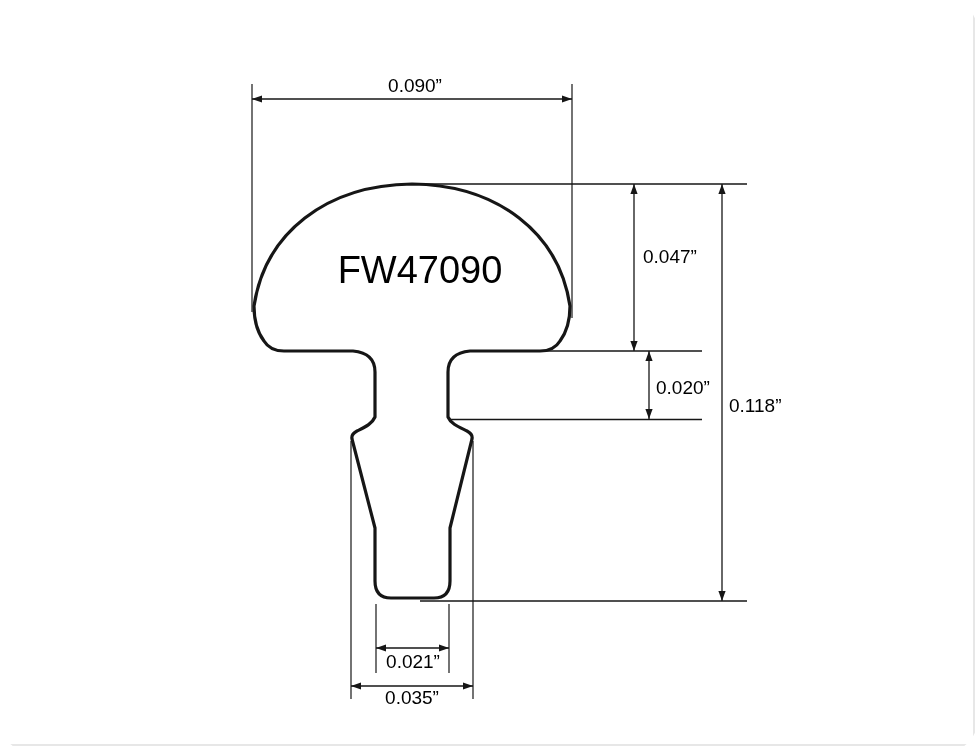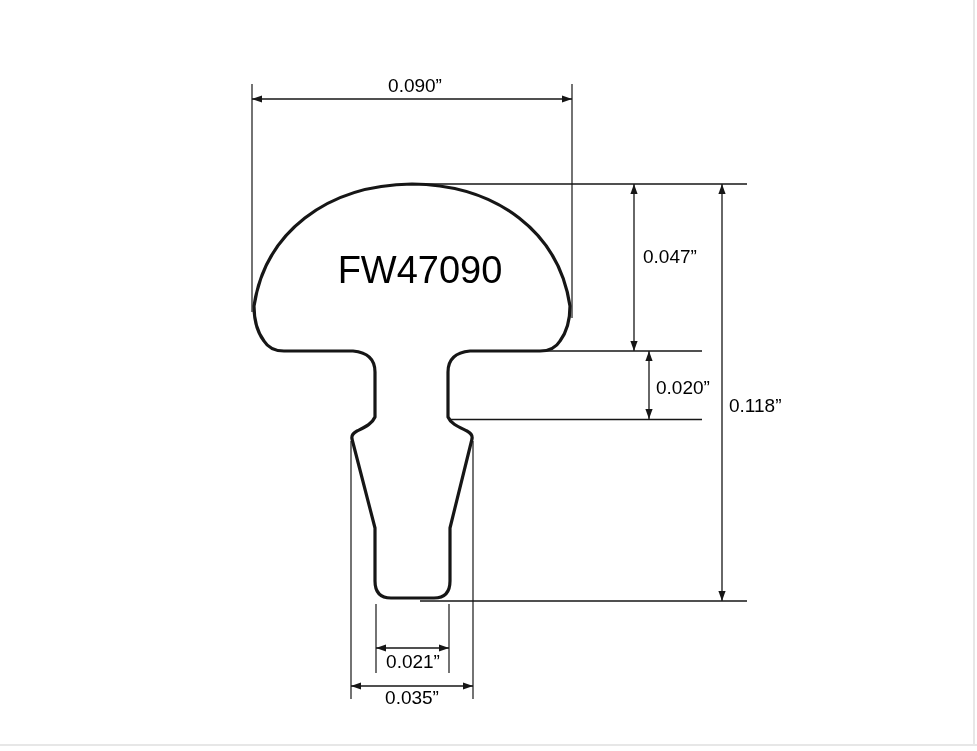--- a/index.html
+++ b/index.html
@@ -12,20 +12,21 @@
   body {
     background: var(--bg);
     font-family: "Liberation Sans", sans-serif;
   }
   .diagram-canvas {
     position: relative;
     width: 977px;
     height: 751px;
     background: var(--bg);
     overflow: hidden;
+    border-radius: 29px;
   }
   .frame-edge-right {
     position: absolute;
     top: 0;
     left: 973px;
     width: 2px;
     height: 745px;
     background: var(--frame);
   }
   .frame-edge-bottom {

